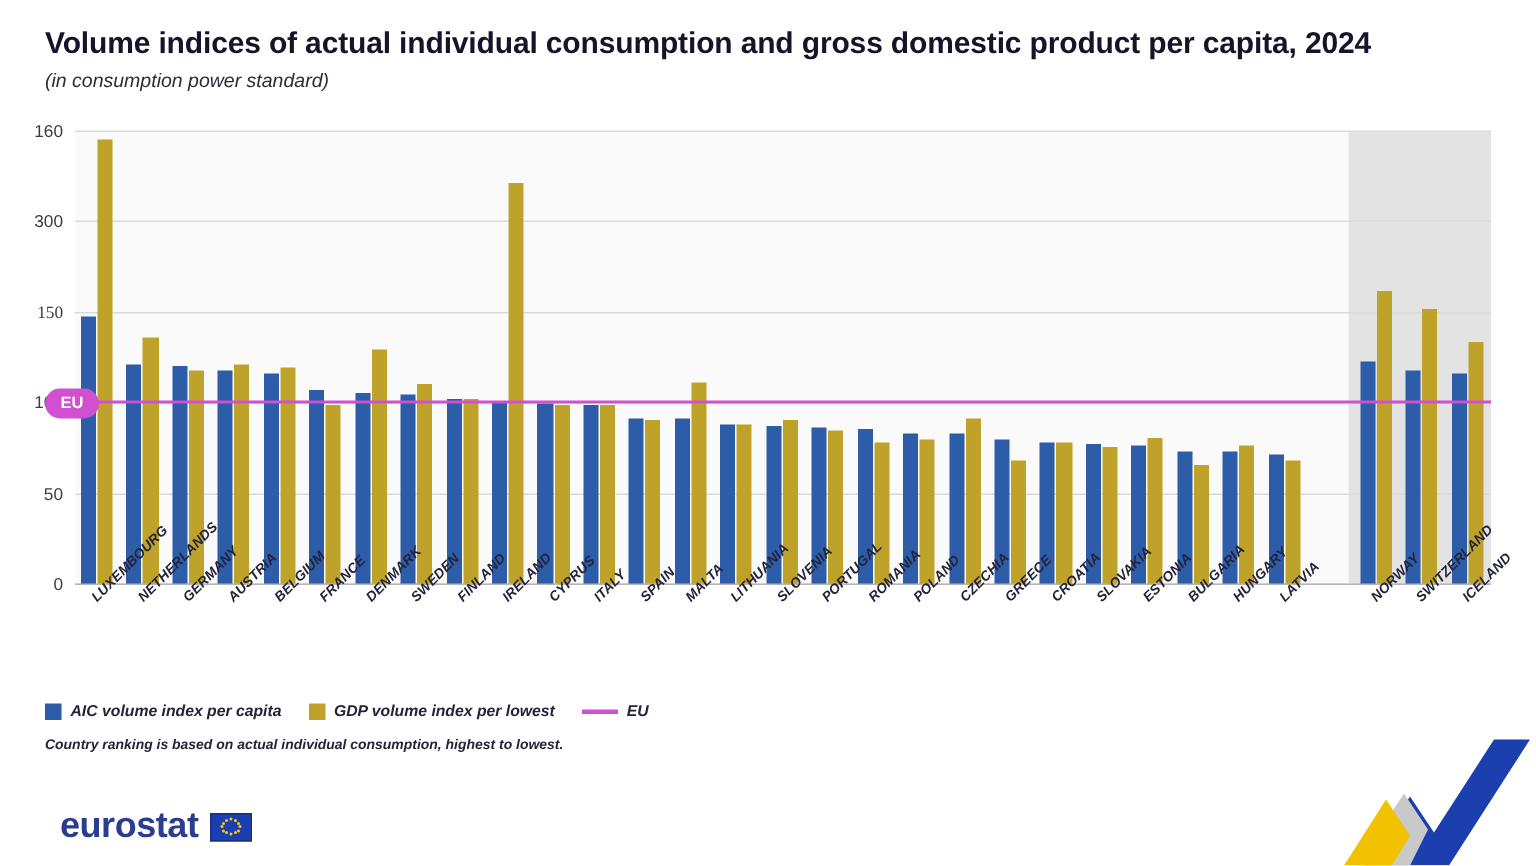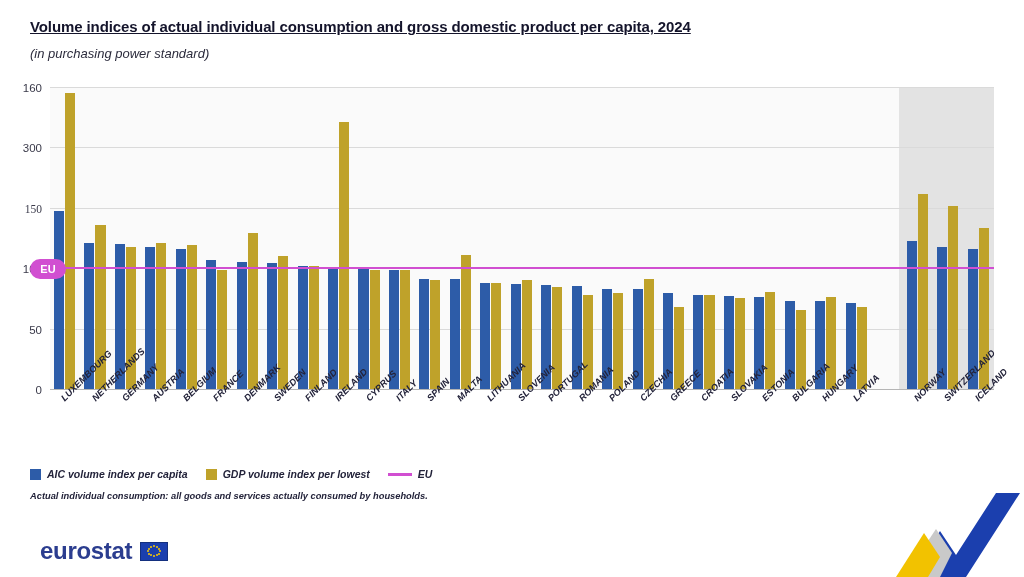--- a/index.html
+++ b/index.html
@@ -8,23 +8,22 @@
     background:#ffffff;
     font-family:"Liberation Sans", sans-serif;
     color:#1a1a2e;
     overflow:hidden;
     position:relative;
   }
   .page{position:relative;width:1024px;height:577px;}
 
   .title{
     position:absolute;left:30px;top:18px;
-    font-size:15px;font-weight:bold;color:#14142b;
+    font-size:20px;font-weight:bold;color:#14142b;
     letter-spacing:-0.1px;
-    text-decoration:underline;
   }
   .subtitle{
     position:absolute;left:30px;top:46px;
     font-size:13px;font-style:italic;color:#2b2b3c;
   }
 
   
   .plot-area{
     position:absolute;
     left:50px;top:88px;
@@ -96,21 +95,21 @@
   }
   .swoosh{position:absolute;right:0;bottom:0;width:180px;height:90px;overflow:hidden;}
   .swoosh svg{display:block;}
 </style>
 </head>
 <body>
 
 <div class="page">
 
   <div class="title">Volume indices of actual individual consumption and gross domestic product per capita, 2024</div>
-  <div class="subtitle">(in purchasing power standard)</div>
+  <div class="subtitle">(in consumption power standard)</div>
 
   <div class="plot-area">
     <div class="plot-bg"></div>
     <div class="nonEU-band"></div>
     <div id="gridlines">
         <div class="gridline" style="bottom: 0px;"></div>
         <div class="gridline" style="bottom: 60.4px;"></div>
         <div class="gridline" style="bottom: 120.8px;"></div>
         <div class="gridline" style="bottom: 181.2px;"></div>
         <div class="gridline" style="bottom: 241.6px;"></div>
@@ -294,21 +293,21 @@
       <span class="lg-swatch" style="background:#bfa22a"></span>
       <span class="lg-text">GDP volume index per lowest</span>
     </div>
     <div class="lg-item">
       <span class="lg-line"></span>
       <span class="lg-text">EU</span>
     </div>
   </div>
 
   <div class="notes">
-    <div>Actual individual consumption: all goods and services actually consumed by households.</div>
+    <div>Country ranking is based on actual individual consumption, highest to lowest.</div>
   </div>
 
   <div class="footer">
     <div class="brand">
       <span class="brand-text">eurostat</span>
       <span class="eu-flag" id="euflag">
           <span style="left: 12px; top: 2.5px;"></span>
           <span style="left: 15px; top: 3.16987px;"></span>
           <span style="left: 17.1962px; top: 5px;"></span>
           <span style="left: 18px; top: 7.5px;"></span>

